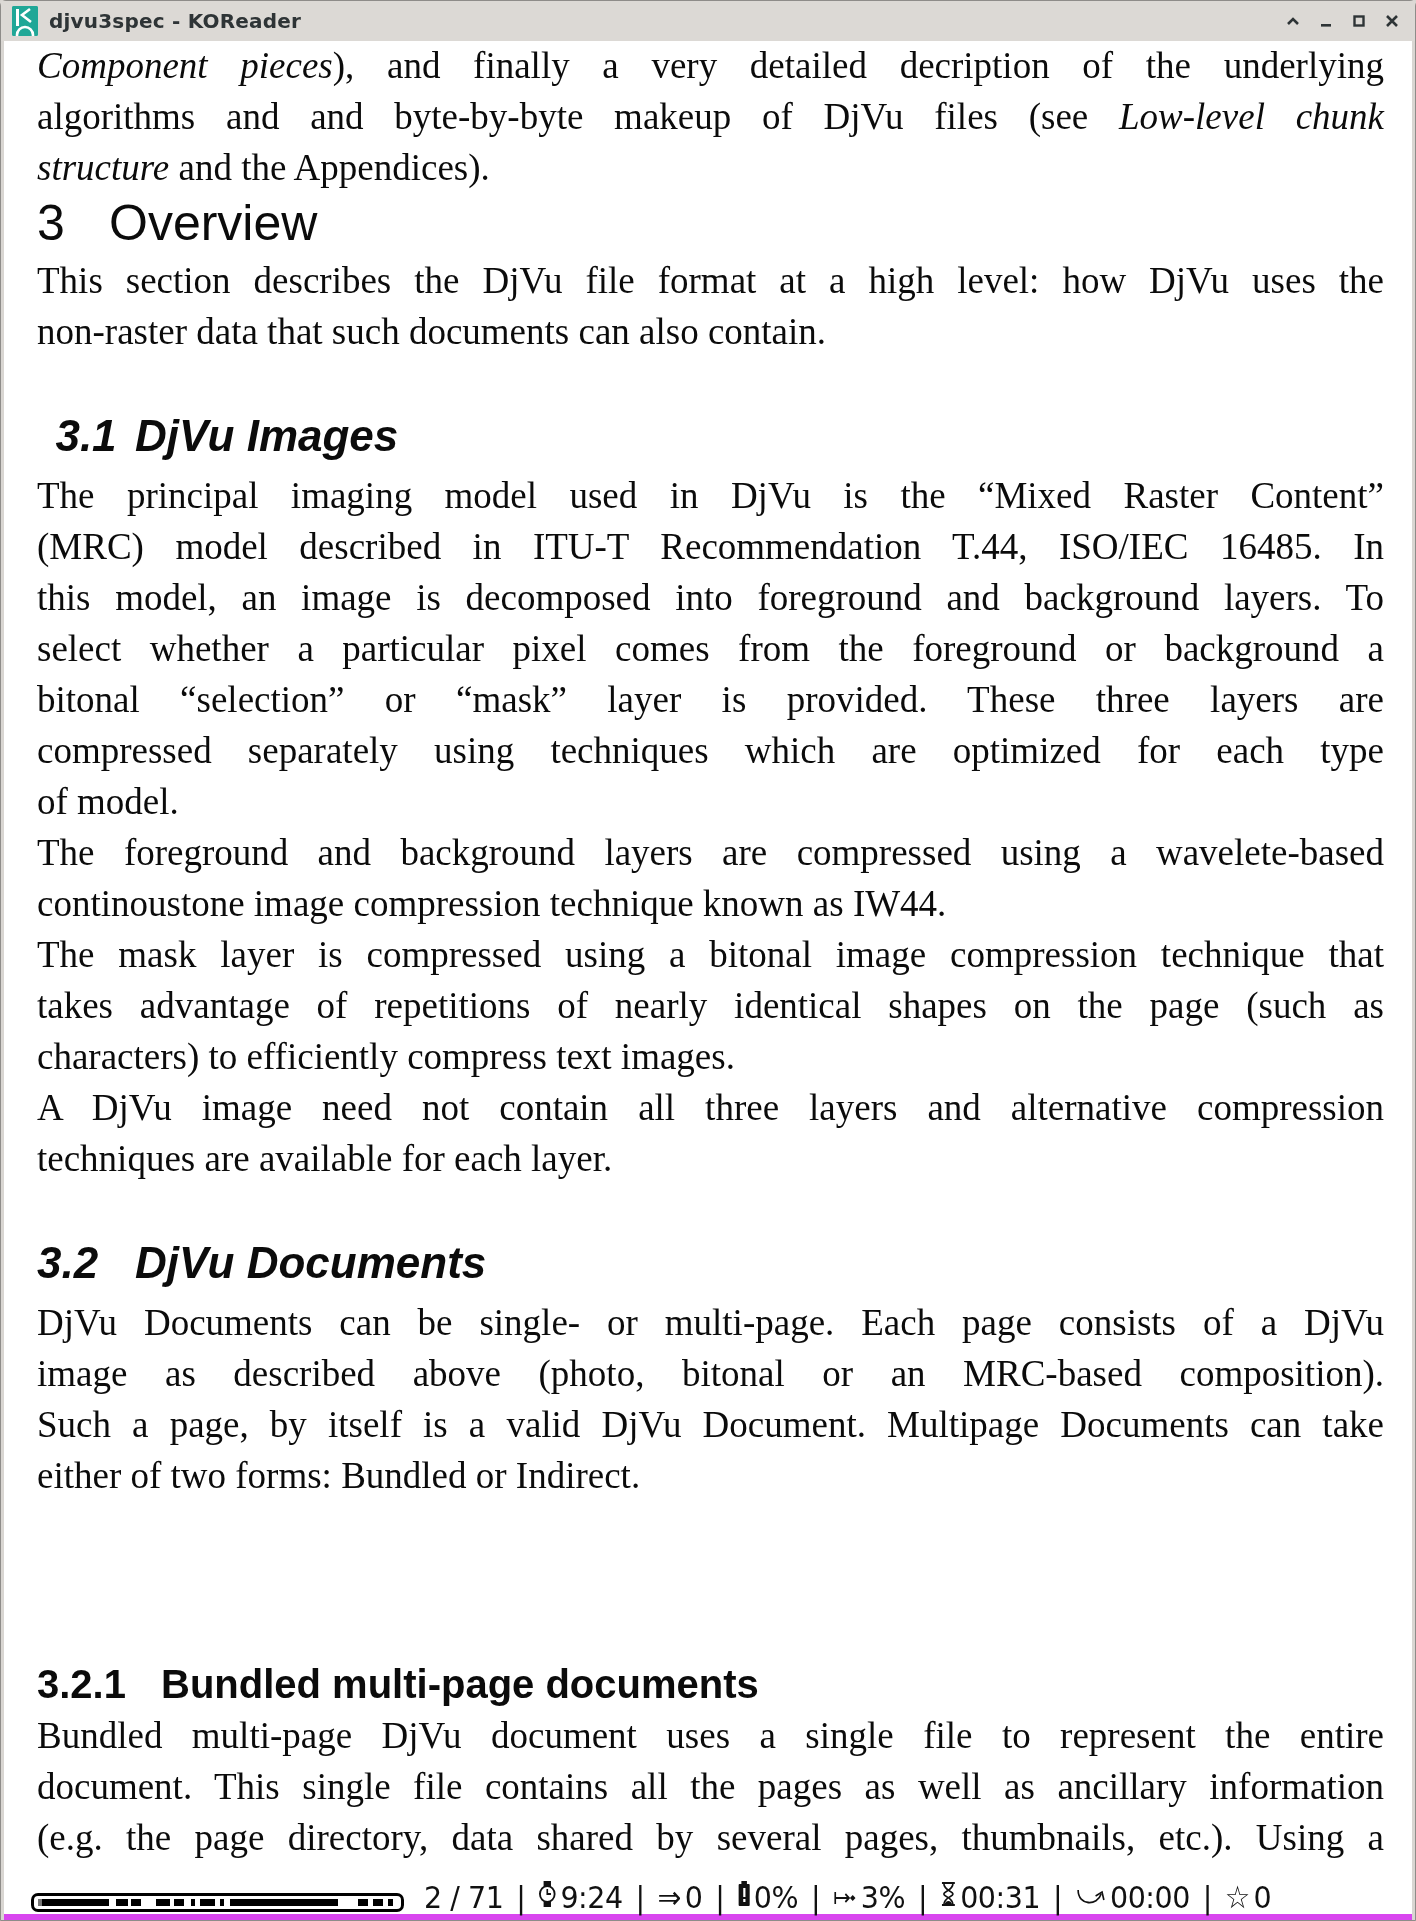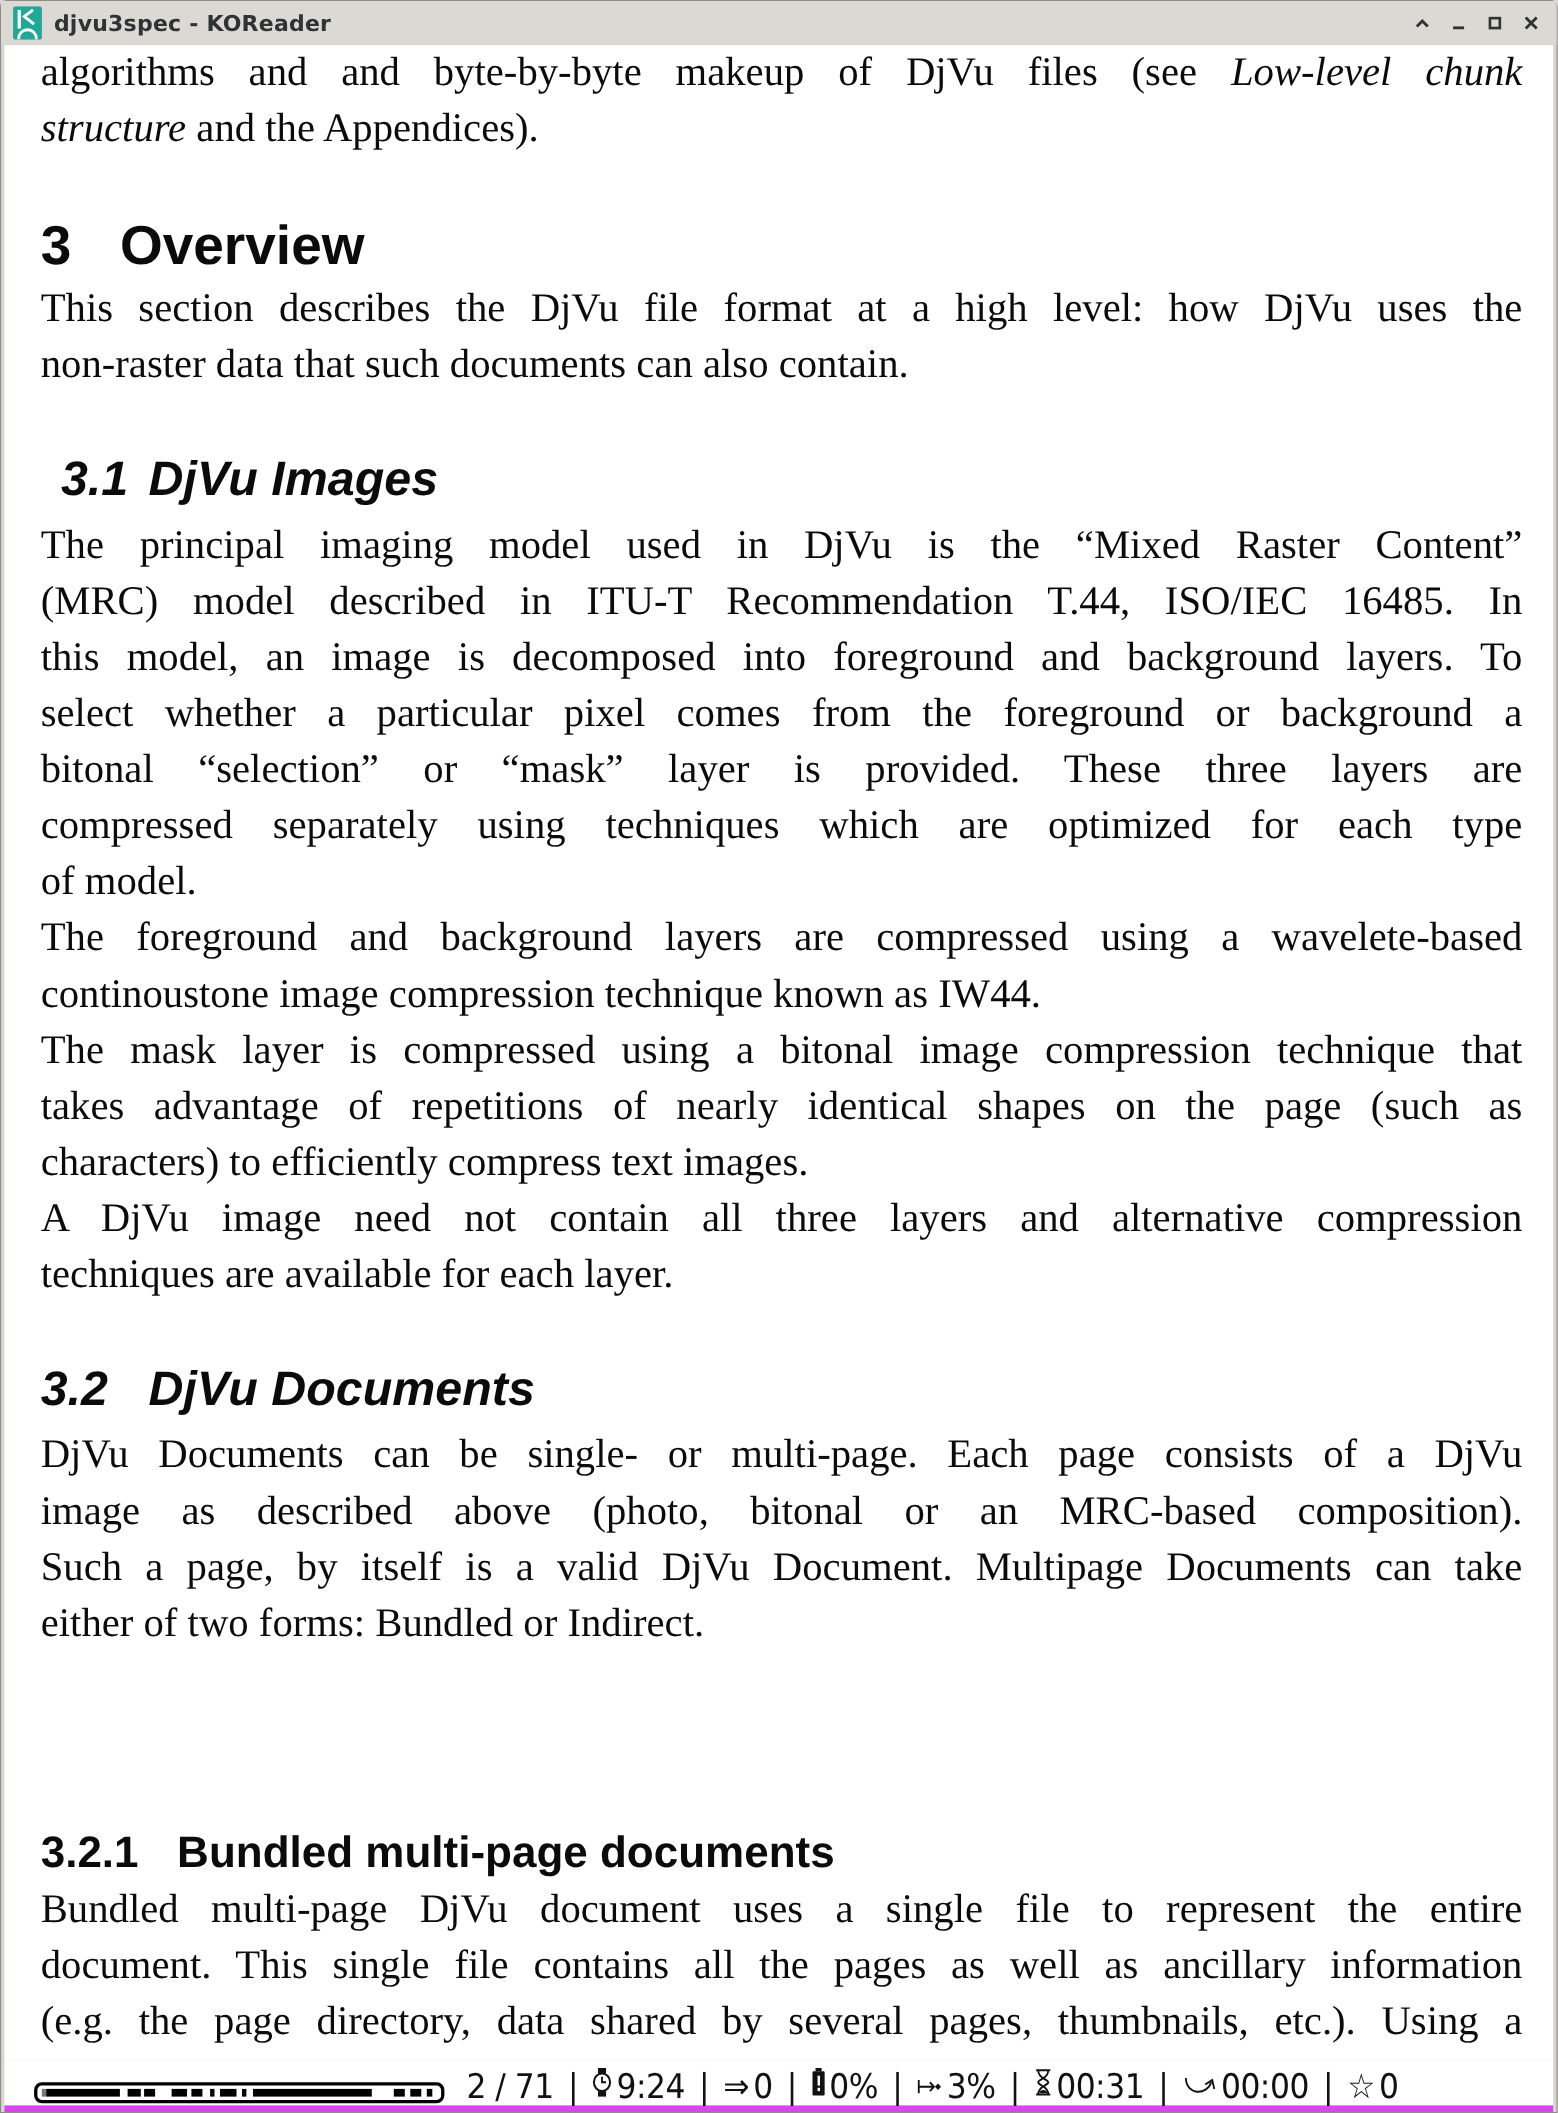--- a/index.html
+++ b/index.html
@@ -37,21 +37,21 @@
       position: absolute; left: 33px; top: 0; width: 1347px;
       font-family: "Liberation Serif", serif; color: #0b0b0b;
     }
     .p {
       font-size: 37px; line-height: 51px; text-align: justify;
       text-align-last: left;
     }
     .p .line { display: block; text-align: justify; text-align-last: justify; white-space: nowrap; }
     .p .line.last { text-align-last: left; }
     .h1 {
-      font-family: "Liberation Sans", sans-serif; font-weight: bold;
+      font-family: "Liberation Sans", sans-serif; font-weight: normal;
       font-size: 50px; line-height: 60px;
     }
     .h2 {
       font-family: "Liberation Sans", sans-serif; font-weight: bold; font-style: italic;
       font-size: 44px; line-height: 54px;
     }
     .h3 {
       font-family: "Liberation Sans", sans-serif; font-weight: bold;
       font-size: 40px; line-height: 50px;
     }
@@ -118,20 +118,21 @@
       <svg width="14" height="14" viewBox="0 0 14 14">
           <path d="M2 2 L12 12 M12 2 L2 12" stroke="#2e3436" stroke-width="2.6"></path>
         </svg>
     </div>
   </div>
 
   <div class="content">
     <div class="doc">
 
       <div class="p abs" style="top:-1px; width:1347px;">
+        <span class="line"><i>Component pieces</i><span>), and finally a very detailed decription of the underlying</span></span>
         <span class="line"><span>algorithms and and byte-by-byte makeup of DjVu files (see </span><i>Low-level chunk</i></span>
         <span class="line last"><i>structure</i><span> and the Appendices).</span></span>
       </div>
 
       <div class="h1 abs" style="top:152px;">
         <span class="num" style="width:72px;">3</span><span>Overview</span>
       </div>
       <div class="p abs" style="top:214px; width:1347px;">
         <span class="line">This section describes the DjVu file format at a high level:  how DjVu uses the</span>
         <span class="line last">non-raster data that such documents can also contain.</span>

